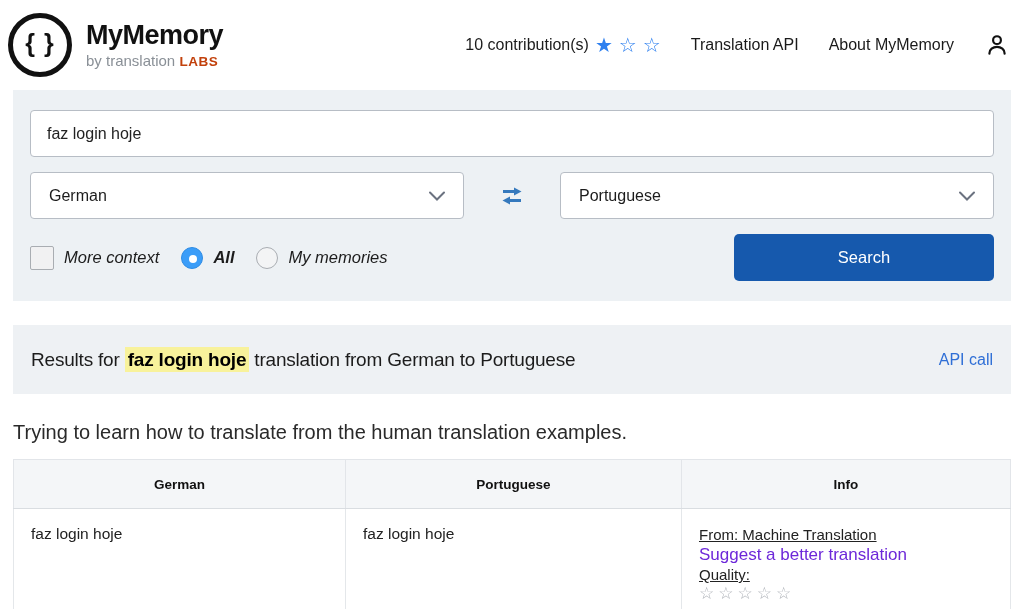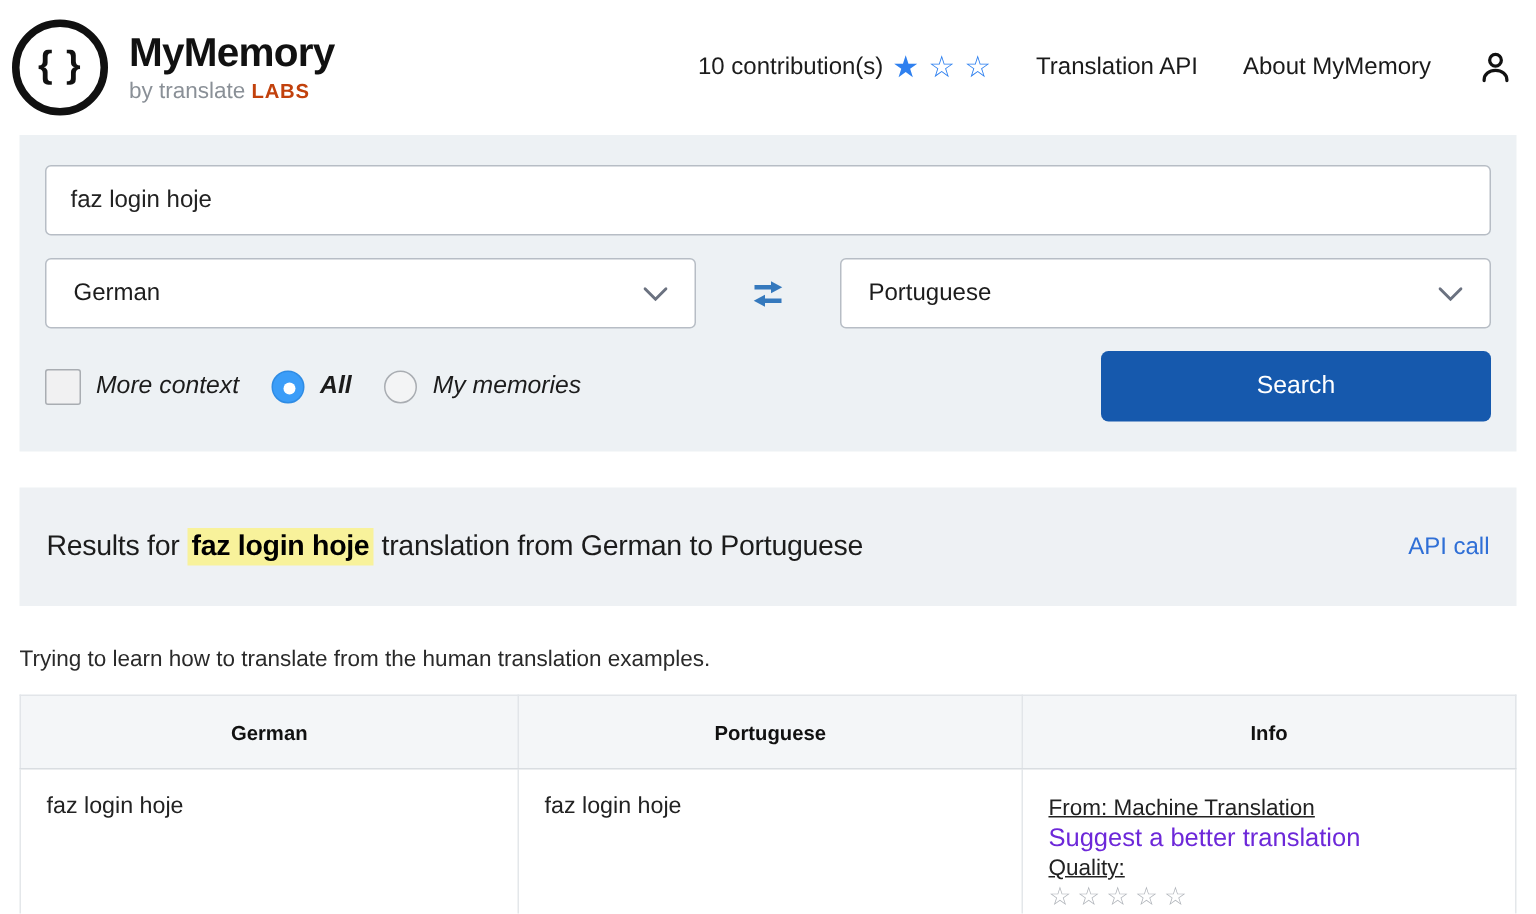--- a/index.html
+++ b/index.html
@@ -38,30 +38,30 @@
   .radio { width:22px; height:22px; border-radius:50%; display:inline-block; cursor:pointer; position:relative; }
   .radio.on { background:#3b9df8; border:1px solid #2f8ce4; }
   .radio.on::after { content:""; position:absolute; left:7px; top:7px; width:8px; height:8px;
     border-radius:50%; background:#fff; }
   .radio.off { background:#f3f4f5; border:1px solid #a9adb2; }
   .spacer { flex:1; }
   .search-btn { width:260px; height:47px; background:#1659ad; color:#fff; border:none;
     border-radius:5px; font-size:16.5px; font-family:"Liberation Sans",sans-serif; cursor:pointer; }
 
   
-  .results-bar { margin:24px 13px 0; background:#eef1f4; height:79px; display:flex;
+  .results-bar { margin:24px 13px 0; background:#eef1f4; height:69px; display:flex;
     align-items:center; justify-content:space-between; padding:0 18px; }
   .results-text { font-size:19px; color:#1c1c1c; letter-spacing:-0.2px; }
   .results-text mark { background:#f8f29b; font-weight:700; padding:2px 3px; }
   .api-call { color:#2f6fd6; font-size:16px; text-decoration:none; cursor:pointer; }
 
   
   .ct-section { margin:27px 13px 0; }
   .ct-heading { font-size:16.5px; font-weight:700; color:#111; }
-  .ct-desc { font-size:15px; color:#2a2a2a; margin-top:13px; }
+  .ct-desc { font-size:20px; color:#2a2a2a; margin-top:13px; }
 
   
   .tbl { margin:15px 13px 0; width:998px; border-collapse:collapse; table-layout:fixed; }
   .tbl thead th { background:#f4f6f8; border:1px solid #e2e5e9; border-bottom:1px solid #d9dde1;
     height:49px; font-size:13.5px; font-weight:700; text-align:center; color:#111; }
   .tbl td { background:#fff; border:1px solid #e4e7ea; vertical-align:top;
     padding:16px 17px; font-size:15.5px; color:#222; height:120px; }
   .info-line { line-height:20px; font-size:15px; color:#222;text-decoration:underline; }
   .suggest-link { color:#6d28d9; text-decoration:none; cursor:pointer; line-height:20px; font-size:17px; display:inline-block; }
   .quality-stars { color:#b0b4ba; font-size:17px; letter-spacing:4px; line-height:18px; }
@@ -70,21 +70,21 @@
 <body>
 
 <div class="header">
   <div class="logo-group">
     <div class="logo-circle">
       <span class="logo-braces">{ }</span>
     </div>
     <div>
       <div class="site-title">MyMemory</div>
       <div class="site-sub">
-        <span>by translate</span>
+        <span>by translation</span>
         <span class="labs">LABS</span>
       </div>
     </div>
   </div>
   <div class="nav">
     <div class="contrib">
       <span>10 contribution(s)</span>
       <span class="star-filled">★</span>
         <span class="star-outline">☆</span>
         <span class="star-outline">☆</span>

